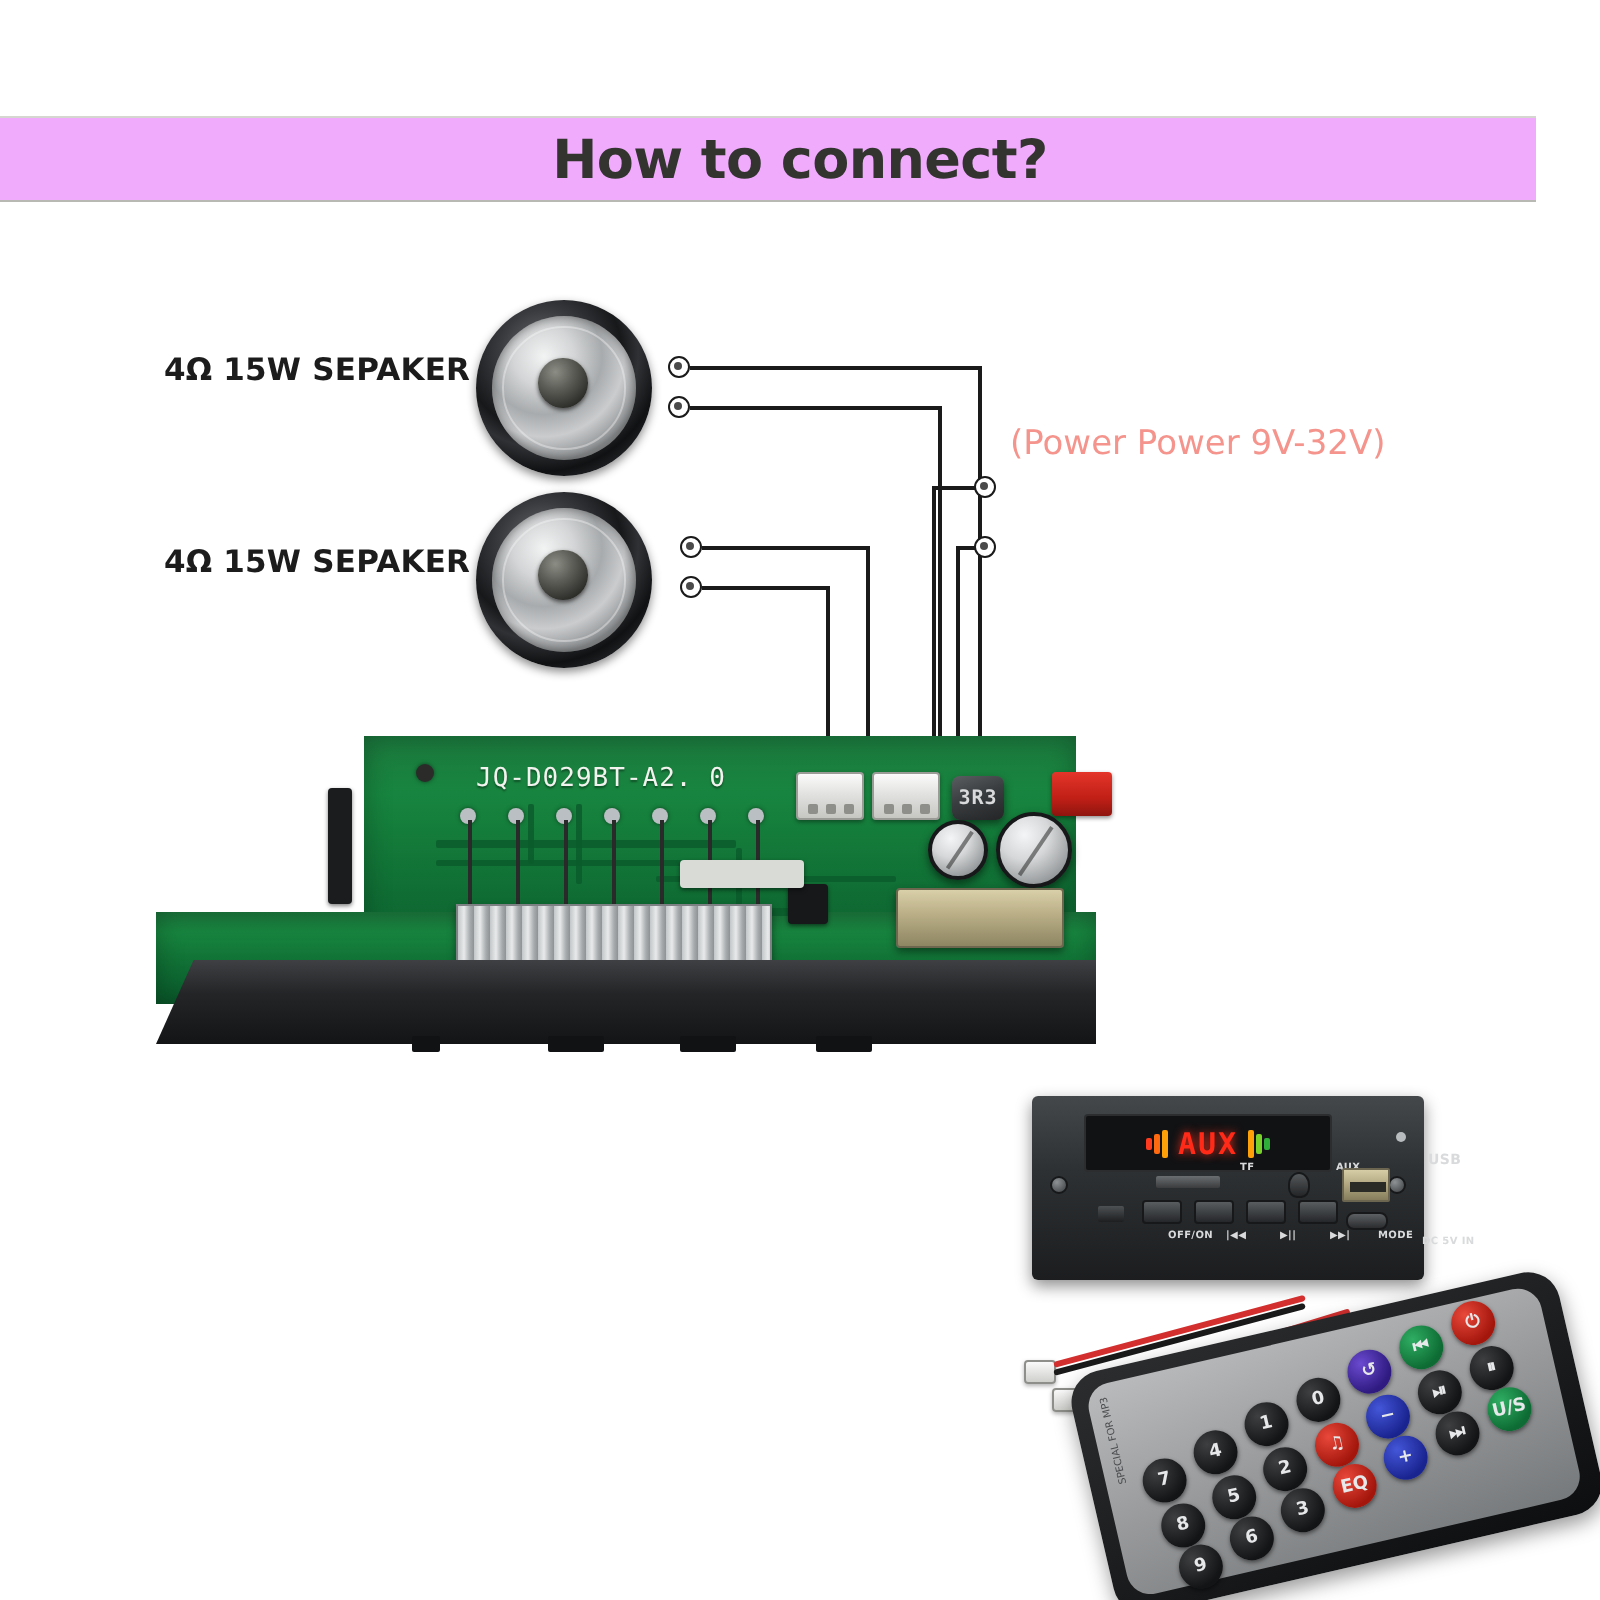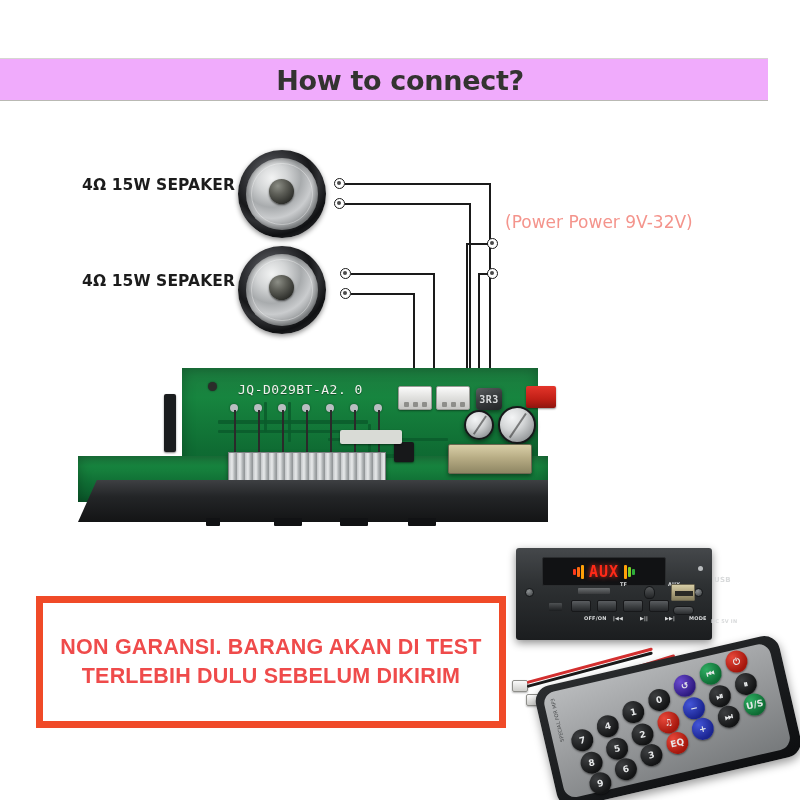--- a/index.html
+++ b/index.html
@@ -381,23 +381,20 @@
 
     <div class="ic-blk" style="left:86px; top:26px; width:12px; height:58px; background:#1a1c1e;"></div>
 
     <div class="bezel" style="left:0px; top:112px; width:470px; height:42px; clip-path: polygon(4% 0, 100% 0, 100% 100%, 0 100%);"></div>
     <div class="bezel-notch" style="left:128px; top:150px; width:14px; height:8px;"></div>
     <div class="bezel-notch" style="left:196px; top:150px; width:28px; height:8px;"></div>
     <div class="bezel-notch" style="left:262px; top:150px; width:28px; height:8px;"></div>
     <div class="bezel-notch" style="left:330px; top:150px; width:28px; height:8px;"></div>
   </div>
 
-  <div class="warn-box">
-    <div class="warn-text">NON GARANSI. BARANG AKAN DI TEST TERLEBIH DULU SEBELUM DIKIRIM</div>
-  </div>
 
   <div class="module">
     <div class="mod-screw" style="left:9px;  top:40px;"></div>
     <div class="mod-screw" style="left:178px; top:40px;"></div>
 
     <div class="mod-display">
       <div class="vu">
         <b style="height:6px;  background:#ff3a1e;"></b>
         <b style="height:10px; background:#ff6a10;"></b>
         <b style="height:14px; background:#ffa008;"></b>

